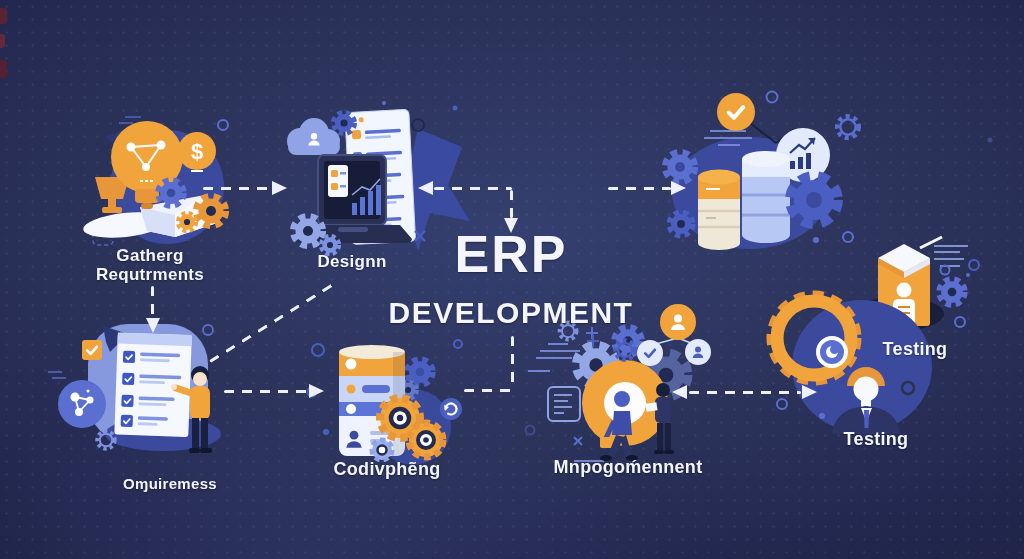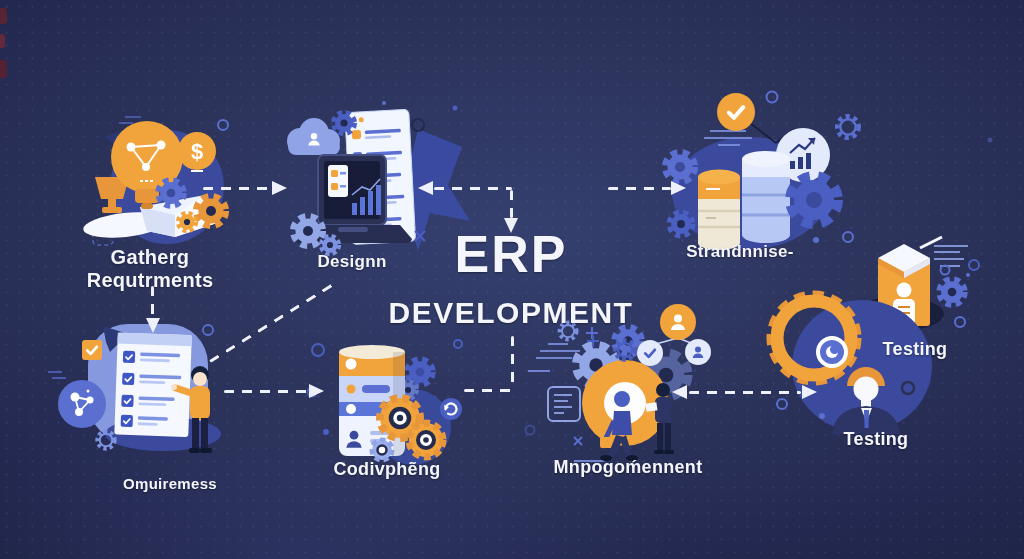--- a/index.html
+++ b/index.html
@@ -448,29 +448,28 @@
   <div class="dl-h" style="left:224px;top:390px;width:84px"></div>
   <div class="ah r" style="left:309px;top:384px"></div>
 
   <div class="dl-v" style="left:511px;top:336px;height:50px"></div>
   <div class="dl-h" style="left:464px;top:389px;width:48px"></div>
 
   <div class="ah l" style="left:672px;top:385px"></div>
   <div class="dl-h" style="left:689px;top:391px;width:112px"></div>
   <div class="ah r" style="left:802px;top:385px"></div>
 
-  <div class="lbl" style="left:50px;top:246px;width:200px;font-size:20px">
+  <div class="lbl" style="left:50px;top:246px;width:200px;font-size:17px">
     <div>Gatherg</div>
     <div>Requtrments</div>
   </div>
 
   <div class="lbl" style="left:282px;top:252px;width:140px;font-size:17px">Designn</div>
 
   <div class="lbl" style="left:655px;top:242px;width:170px;font-size:17px">
-    <div>Strandnnise-</div>
   </div>
 
   <div class="lbl" style="left:855px;top:339px;width:120px;font-size:18px">Testing</div>
 
   <div class="lbl" style="left:816px;top:429px;width:120px;font-size:18px">Testing</div>
 
   <div class="lbl" style="left:75px;top:476px;width:190px;font-size:15px">Oɱuiremess</div>
 
   <div class="lbl" style="left:543px;top:457px;width:170px;font-size:18px">Mnpogoḿennent</div>
 

